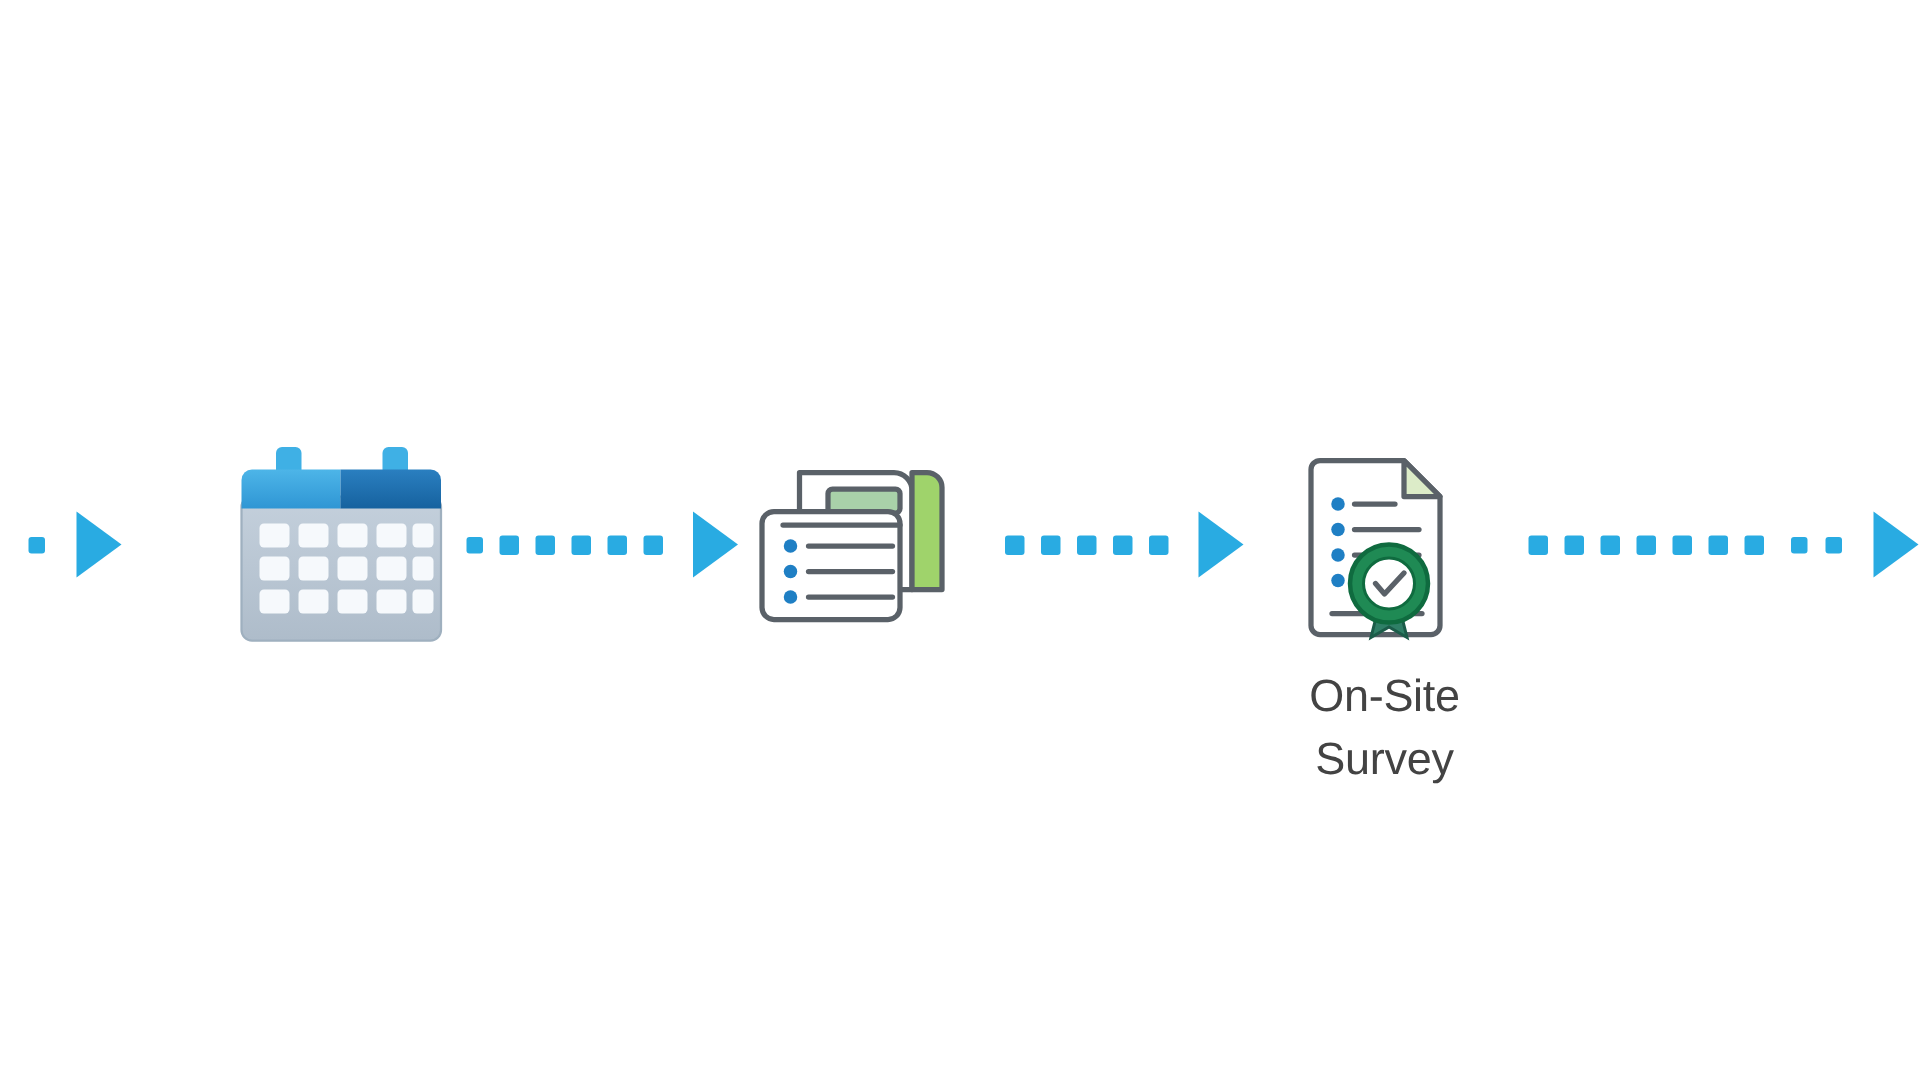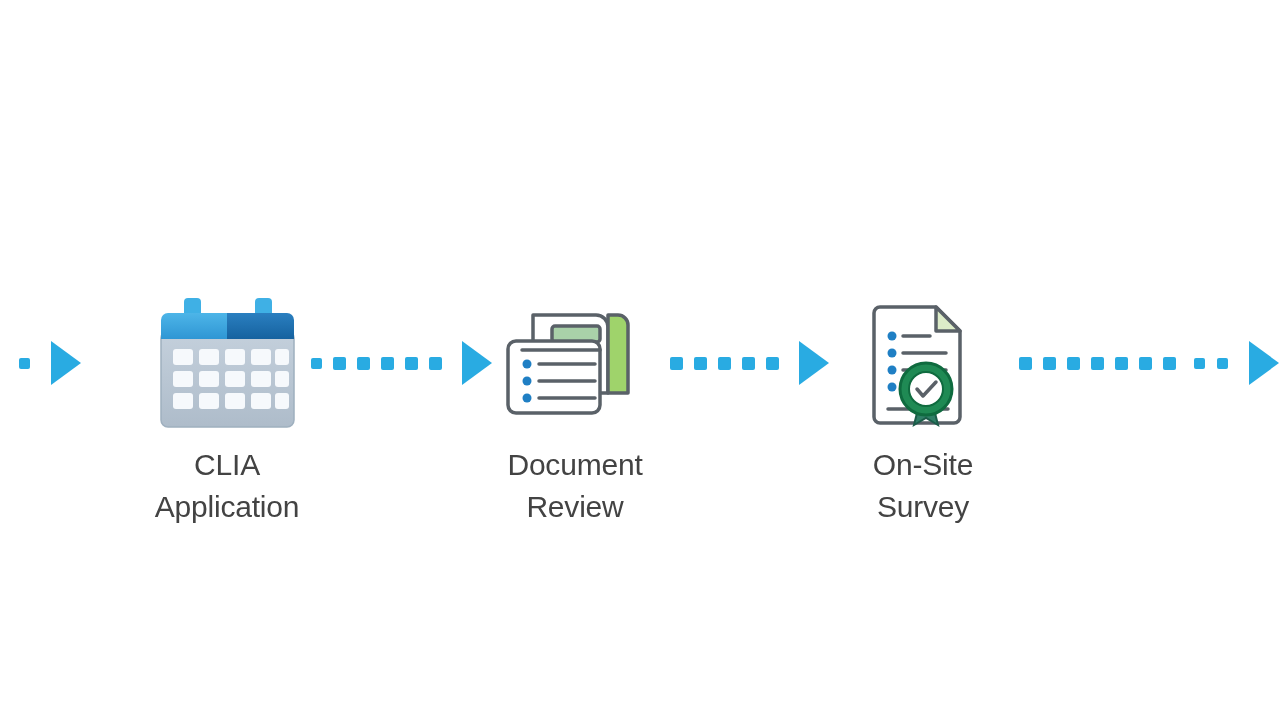--- a/index.html
+++ b/index.html
@@ -158,21 +158,20 @@
             <rect x="26" y="100" width="20" height="16" rx="3"></rect>
             <rect x="52" y="100" width="20" height="16" rx="3"></rect>
             <rect x="78" y="100" width="20" height="16" rx="3"></rect>
             <rect x="104" y="100" width="20" height="16" rx="3"></rect>
             <rect x="128" y="56" width="14" height="16" rx="3"></rect>
             <rect x="128" y="78" width="14" height="16" rx="3"></rect>
             <rect x="128" y="100" width="14" height="16" rx="3"></rect>
           </g>
         </svg>
       </div>
-      <div class="step-label">CLIA Application</div>
     </div>
 
     <div class="connector conn-wide">
       <div class="dots">
         <span class="dot small"></span>
         <span class="dot"></span>
         <span class="dot"></span>
         <span class="dot"></span>
         <span class="dot"></span>
         <span class="dot"></span>
@@ -195,22 +194,20 @@
           <line x1="22" y1="57" x2="100" y2="57" stroke="#5a6168" stroke-width="3.5" stroke-linecap="round"></line>
 
           <circle cx="27" cy="71" r="4.5" fill="#1f7fc4"></circle>
           <line x1="39" y1="71" x2="95" y2="71" stroke="#5a6168" stroke-width="3.5" stroke-linecap="round"></line>
           <circle cx="27" cy="88" r="4.5" fill="#1f7fc4"></circle>
           <line x1="39" y1="88" x2="95" y2="88" stroke="#5a6168" stroke-width="3.5" stroke-linecap="round"></line>
           <circle cx="27" cy="105" r="4.5" fill="#1f7fc4"></circle>
           <line x1="39" y1="105" x2="95" y2="105" stroke="#5a6168" stroke-width="3.5" stroke-linecap="round"></line>
         </svg>
       </div>
-      <div class="step-label">Document
-Review</div>
     </div>
 
     <div class="connector conn-wide">
       <div class="dots">
         <span class="dot"></span>
         <span class="dot"></span>
         <span class="dot"></span>
         <span class="dot"></span>
         <span class="dot"></span>
         <span class="arrowhead"></span>

